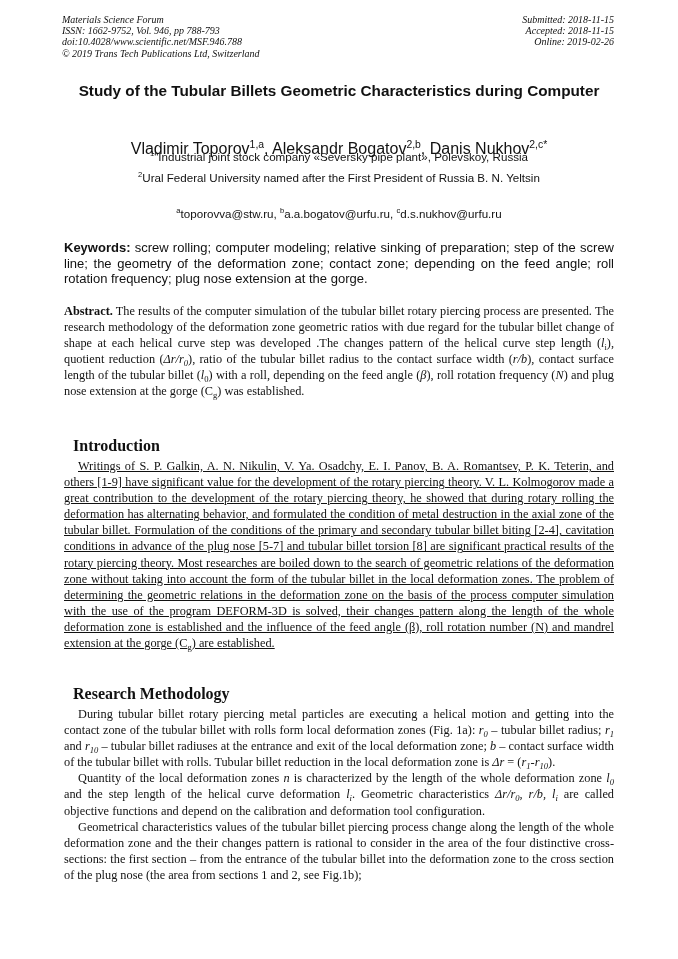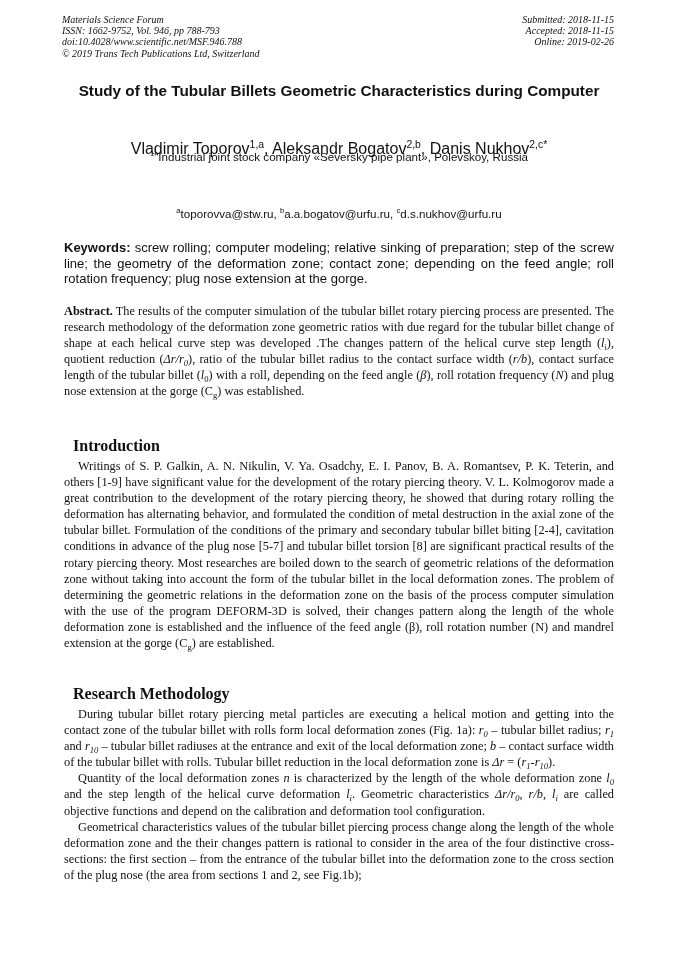--- a/index.html
+++ b/index.html
@@ -41,35 +41,36 @@
   </div>
 
   <div class="authors">
     <span><span>Vladimir Toporov</span><sup>1,a</sup><span>, </span></span><span><span>Aleksandr Bogatov</span><sup>2,b</sup><span>, </span></span><span><span>Danis Nukhov</span><sup>2,c*</sup></span>
   </div>
 
   <div class="aff" style="top:149px;">
     <sup>1</sup><span>"Industrial joint stock company «Seversky pipe plant», Polevskoy, Russia</span>
   </div>
   <div class="aff" style="top:170px;">
+    <div><sup>2</sup><span>Ural Federal University named after the First President of Russia B. N. Yeltsin</span></div>
   </div>
   <div class="aff" style="top:206px;">
     <span><sup>a</sup><span>toporovva@stw.ru</span></span><span>, </span><span><sup>b</sup><span>a.a.bogatov@urfu.ru</span></span><span>, </span><span><sup>c</sup><span>d.s.nukhov@urfu.ru</span></span>
   </div>
 
   <div class="kw">
     <b>Keywords:</b><span> screw rolling; computer modeling; relative sinking of preparation; step of the screw line; the geometry of the deformation zone; contact zone; depending on the feed angle; roll rotation frequency; plug nose extension at the gorge.</span>
   </div>
 
   <div class="serif" style="top:303px;">
     <b>Abstract.</b><span> The results of the computer simulation of the tubular billet rotary piercing process are presented. The research methodology of the deformation zone geometric ratios with due regard for the tubular billet change of shape at each helical curve step was developed .The changes pattern of the helical curve step length (</span><i>l</i><sub>i</sub><span>), quotient reduction (</span><i>Δr/r</i><sub><i>0</i></sub><span>), ratio of the tubular billet radius to the contact surface width (</span><i>r/b</i><span>), contact surface length of the tubular billet (</span><i>l</i><sub>0</sub><span>) with a roll, depending on the feed angle (</span><i>β</i><span>), roll rotation frequency (</span><i>N</i><span>) and plug nose extension at the gorge (C</span><sub>g</sub><span>) was established.</span>
   </div>
 
   <div class="h" style="top:437px;">Introduction</div>
-  <div class="serif" style="top:458px;">
+  <div class="serif" style="top:458px;text-decoration:underline;">
     <p class="p"><span>Writings of S. P. Galkin, A. N. Nikulin, V. Ya. Osadchy, E. I. Panov, B. A. Romantsev, P. K. Teterin, and others [1-9] have significant value for the development of the rotary piercing theory. V. L. Kolmogorov made a great contribution to the development of the rotary piercing theory, he showed that during rotary rolling the deformation has alternating behavior, and formulated the condition of metal destruction in the axial zone of the tubular billet. Formulation of the conditions of the primary and secondary tubular billet biting [2-4], cavitation conditions in advance of the plug nose [5-7] and tubular billet torsion [8] are significant practical results of the rotary piercing theory. Most researches are boiled down to the search of geometric relations of the deformation zone without taking into account the form of the tubular billet in the local deformation zones. The problem of determining the geometric relations in the deformation zone on the basis of the process computer simulation with the use of the program DEFORM-3D is solved, their changes pattern along the length of the whole deformation zone is established and the influence of the feed angle (β), roll rotation number (N) and mandrel extension at the gorge (C</span><sub>g</sub><span>) are established.</span></p>
   </div>
 
   <div class="h" style="top:685px;">Research Methodology</div>
   <div class="serif" style="top:706px;">
     <p class="p"><span>During tubular billet rotary piercing metal particles are executing a helical motion and getting into the contact zone of the tubular billet with rolls form local deformation zones (Fig. 1a): </span><i>r</i><sub><i>0</i></sub><span> – tubular billet radius; </span><i>r</i><sub><i>1</i></sub><span> and </span><i>r</i><sub><i>10</i></sub><span> – tubular billet radiuses at the entrance and exit of the local deformation zone; </span><i>b</i><span> – contact surface width of the tubular billet with rolls. Tubular billet reduction in the local deformation zone is </span><i>Δr</i><span> = (</span><i>r</i><sub><i>1</i></sub><i>-r</i><sub><i>10</i></sub><span>).</span></p>
     <p class="p"><span>Quantity of the local deformation zones </span><i>n</i><span> is characterized by the length of the whole deformation zone </span><i>l</i><sub><i>0</i></sub><span> and the step length of the helical curve deformation </span><i>l</i><sub><i>i</i></sub><span>. Geometric characteristics </span><i>Δr/r</i><sub><i>0</i></sub><i>, r/b, l</i><sub><i>i</i></sub><span> are called objective functions and depend on the calibration and deformation tool configuration.</span></p>
     <p class="p">Geometrical characteristics values of the tubular billet piercing process change along the length of the whole deformation zone and the their changes pattern is rational to consider in the area of the four distinctive cross-sections: the first section – from the entrance of the tubular billet into the deformation zone to the cross section of the plug nose (the area from sections 1 and 2, see Fig.1b);</p>
   </div>
 

